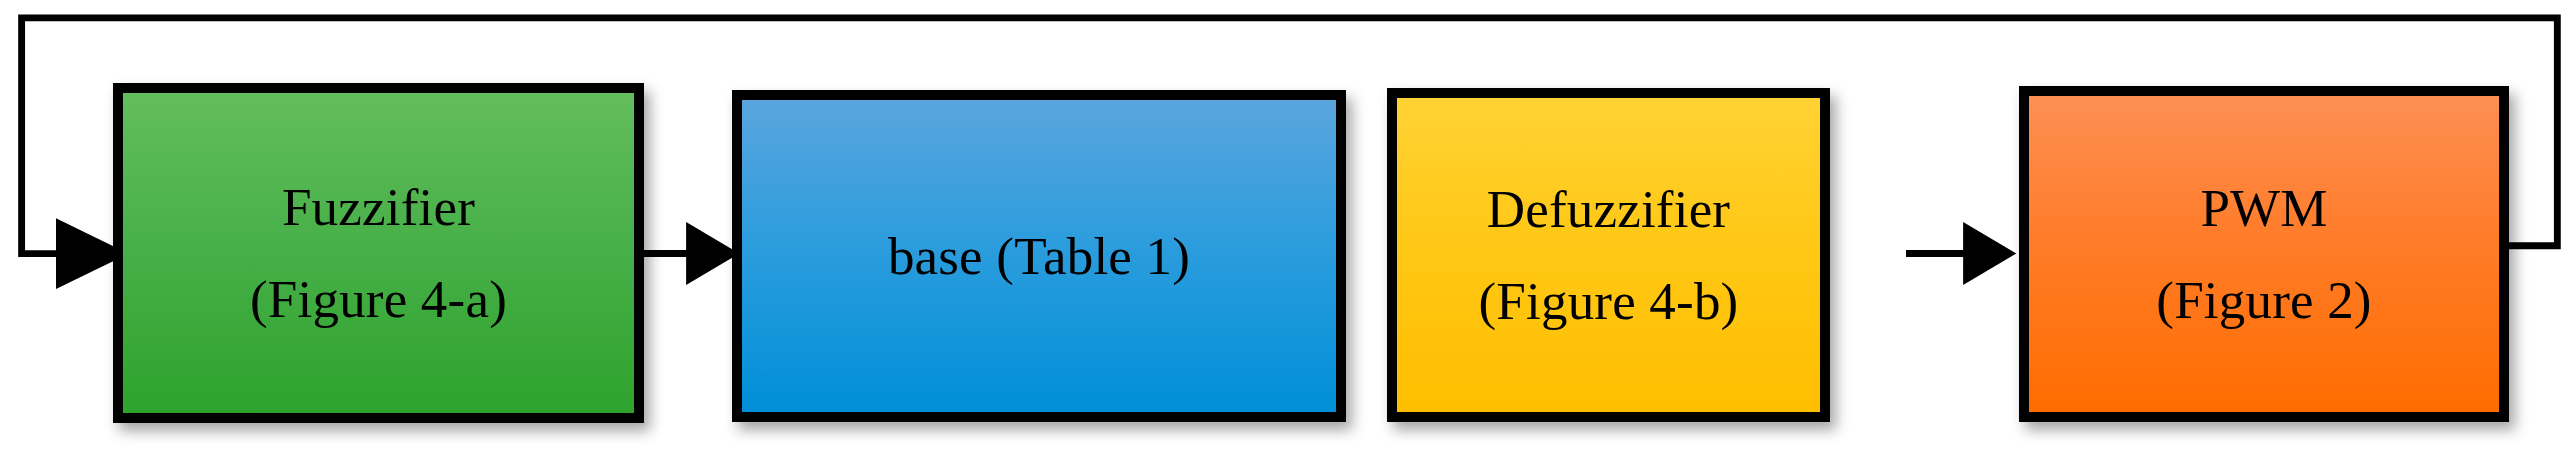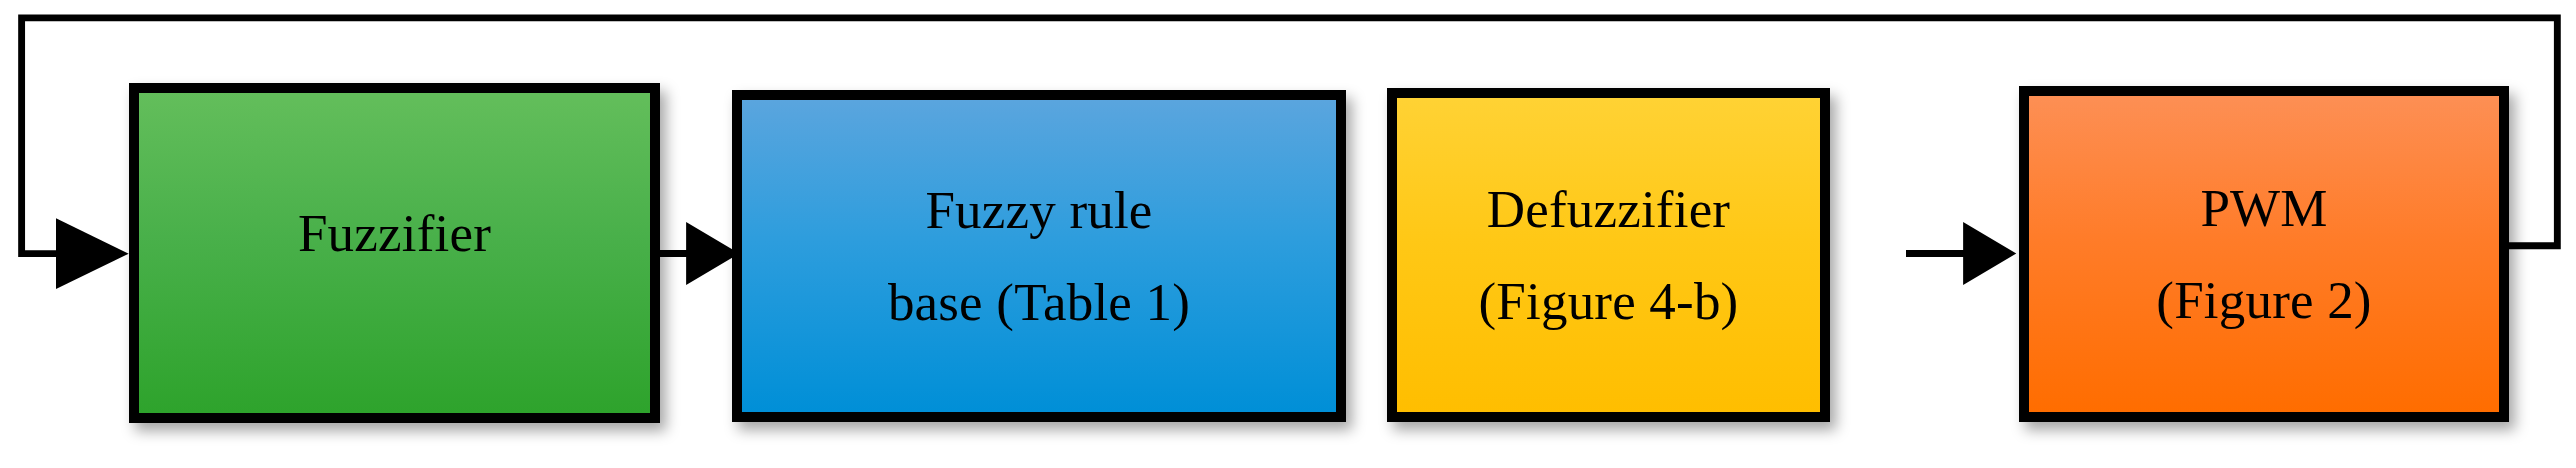--- a/index.html
+++ b/index.html
@@ -62,21 +62,20 @@
     font-size: 53px;
     letter-spacing: 0.2px;
   }
 
   #block-fuzzifier {
     left: 113px;
     top: 83px;
     width: 531px;
     height: 340px;
     background: linear-gradient(to bottom, #63be5b 0%, #49b04a 45%, #2ea32c 100%);
-    margin-left: 16px;
   }
   #block-rulebase {
     left: 732px;
     top: 90px;
     width: 614px;
     height: 332px;
     background: linear-gradient(to bottom, #5aa5de 0%, #2d9ddd 45%, #008fd7 100%);
   }
   #block-defuzzifier {
     left: 1387px;
@@ -108,24 +107,24 @@
     <polygon points="58,4 112,36 58,68" fill="#000000"></polygon>
   </svg>
 
   <svg class="arrow-connector" style="left:1906px; top:218px; width:128px; height:71px;" viewBox="0 0 130 72" width="128" height="71" aria-hidden="true">
     <line x1="0" y1="36" x2="80" y2="36" stroke="#000000" stroke-width="7"></line>
     <polygon points="58,4 112,36 58,68" fill="#000000"></polygon>
   </svg>
 
   <div class="block" id="block-fuzzifier">
     <span class="line-1">Fuzzifier</span>
+    <span class="line-2">(Figure 4-a)</span>
   </div>
 
   <div class="block" id="block-rulebase">
-    <span class="line-1">Fuzzy rule</span>
     <span class="line-2">base (Table 1)</span>
   </div>
 
   <div class="block" id="block-defuzzifier">
     <span class="line-1">Defuzzifier</span>
     <span class="line-2">(Figure 4-b)</span>
   </div>
 
   <div class="block" id="block-pwm">
     <span class="line-1">PWM</span>

